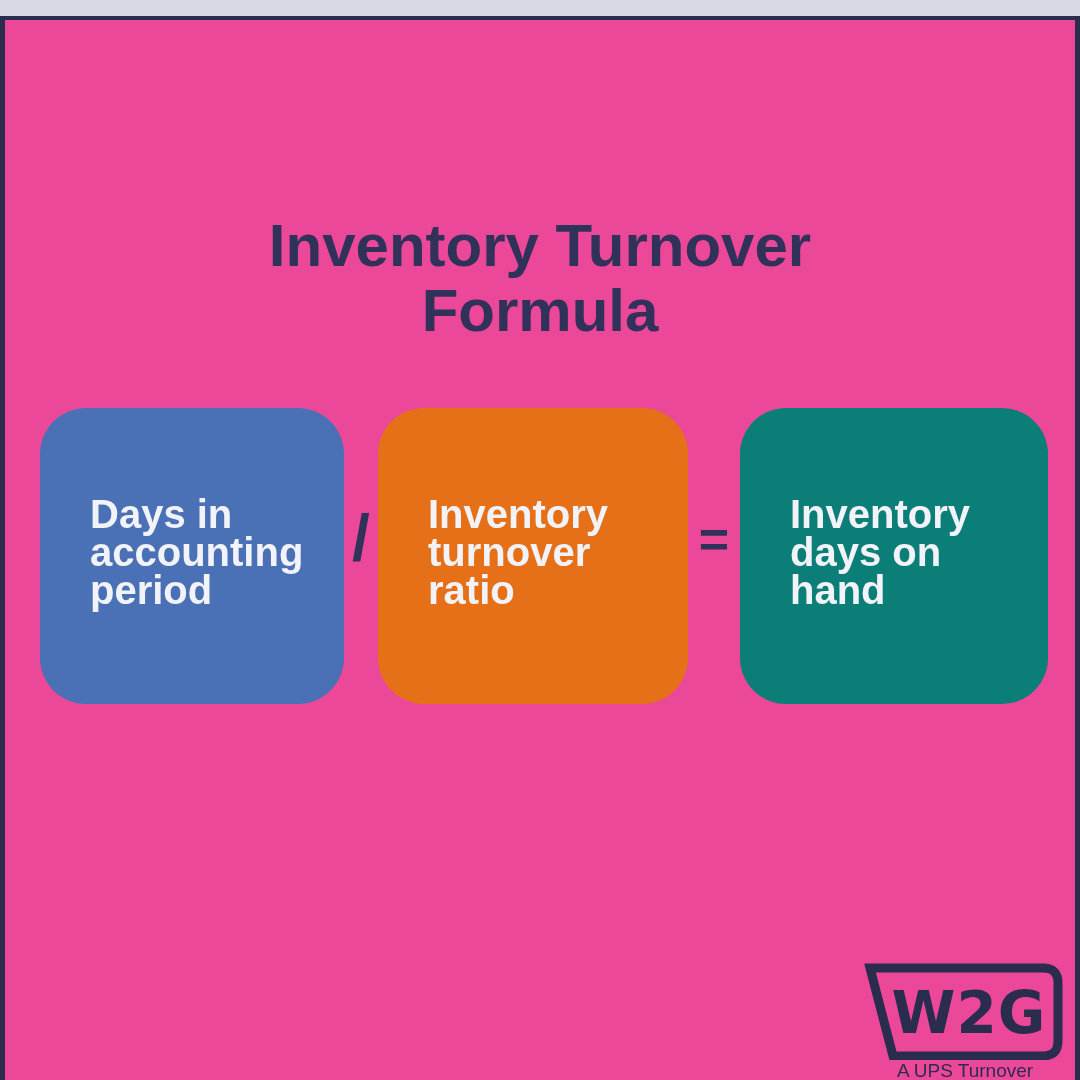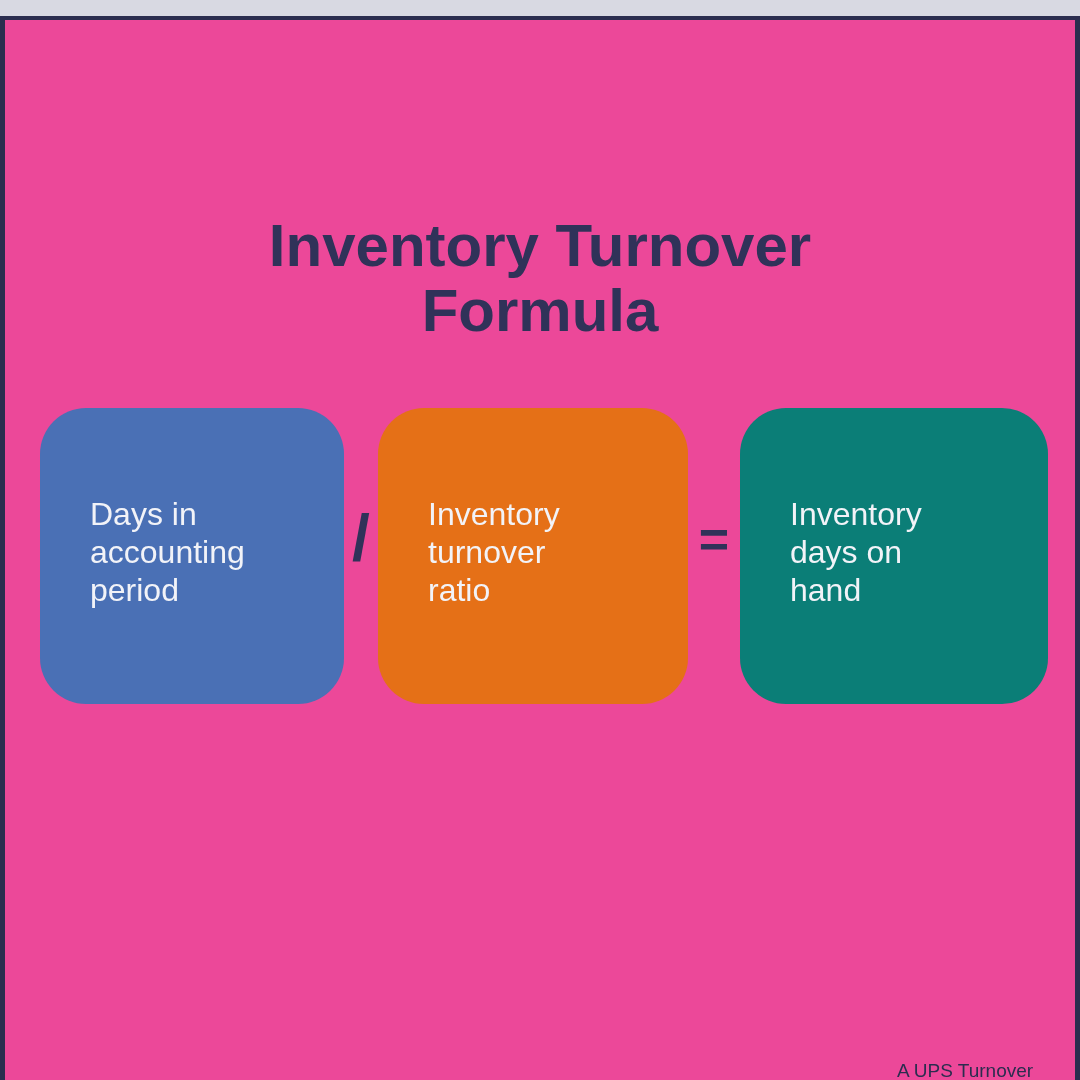--- a/index.html
+++ b/index.html
@@ -46,22 +46,22 @@
     box-sizing: border-box;
     display: flex;
     flex-direction: column;
     justify-content: center;
     padding: 0 20px 8px 50px;
   }
   .term-box.blue  { left: 40px;  width: 304px; background: #4a70b5; }
   .term-box.orange{ left: 378px; width: 310px; background: #e57017; }
   .term-box.teal  { left: 740px; width: 308px; background: #0b7e77; }
   .term-label {
-    font-size: 32px;
-    font-weight: normal;
+    font-size: 40px;
+    font-weight: bold;
     line-height: 38px;
     color: #f2f3f8;
     white-space: pre-line;
   }
   .operator {
     position: absolute;
     text-align: center;
     font-weight: bold;
     color: #303259;
   }
@@ -129,16 +129,22 @@
   </div>
 
   <div class="operator equals">=</div>
 
   <div class="term-box teal">
     <div class="term-label">Inventory
 days on
 hand</div>
   </div>
 
+  <div class="logo">
+    <svg viewBox="0 0 206 100">
+      <path d="M 8 8 H 181 Q 196 8 196 23 V 81 Q 196 96 181 96 H 31 Z" fill="none" stroke="#2b2d4f" stroke-width="9" stroke-linejoin="miter"></path>
+      <text class="logo-letters" x="107" y="73" text-anchor="middle">W2G</text>
+    </svg>
+  </div>
 
   <div class="tagline">A UPS Turnover</div>
 
 </div>
 
 </body></html>

